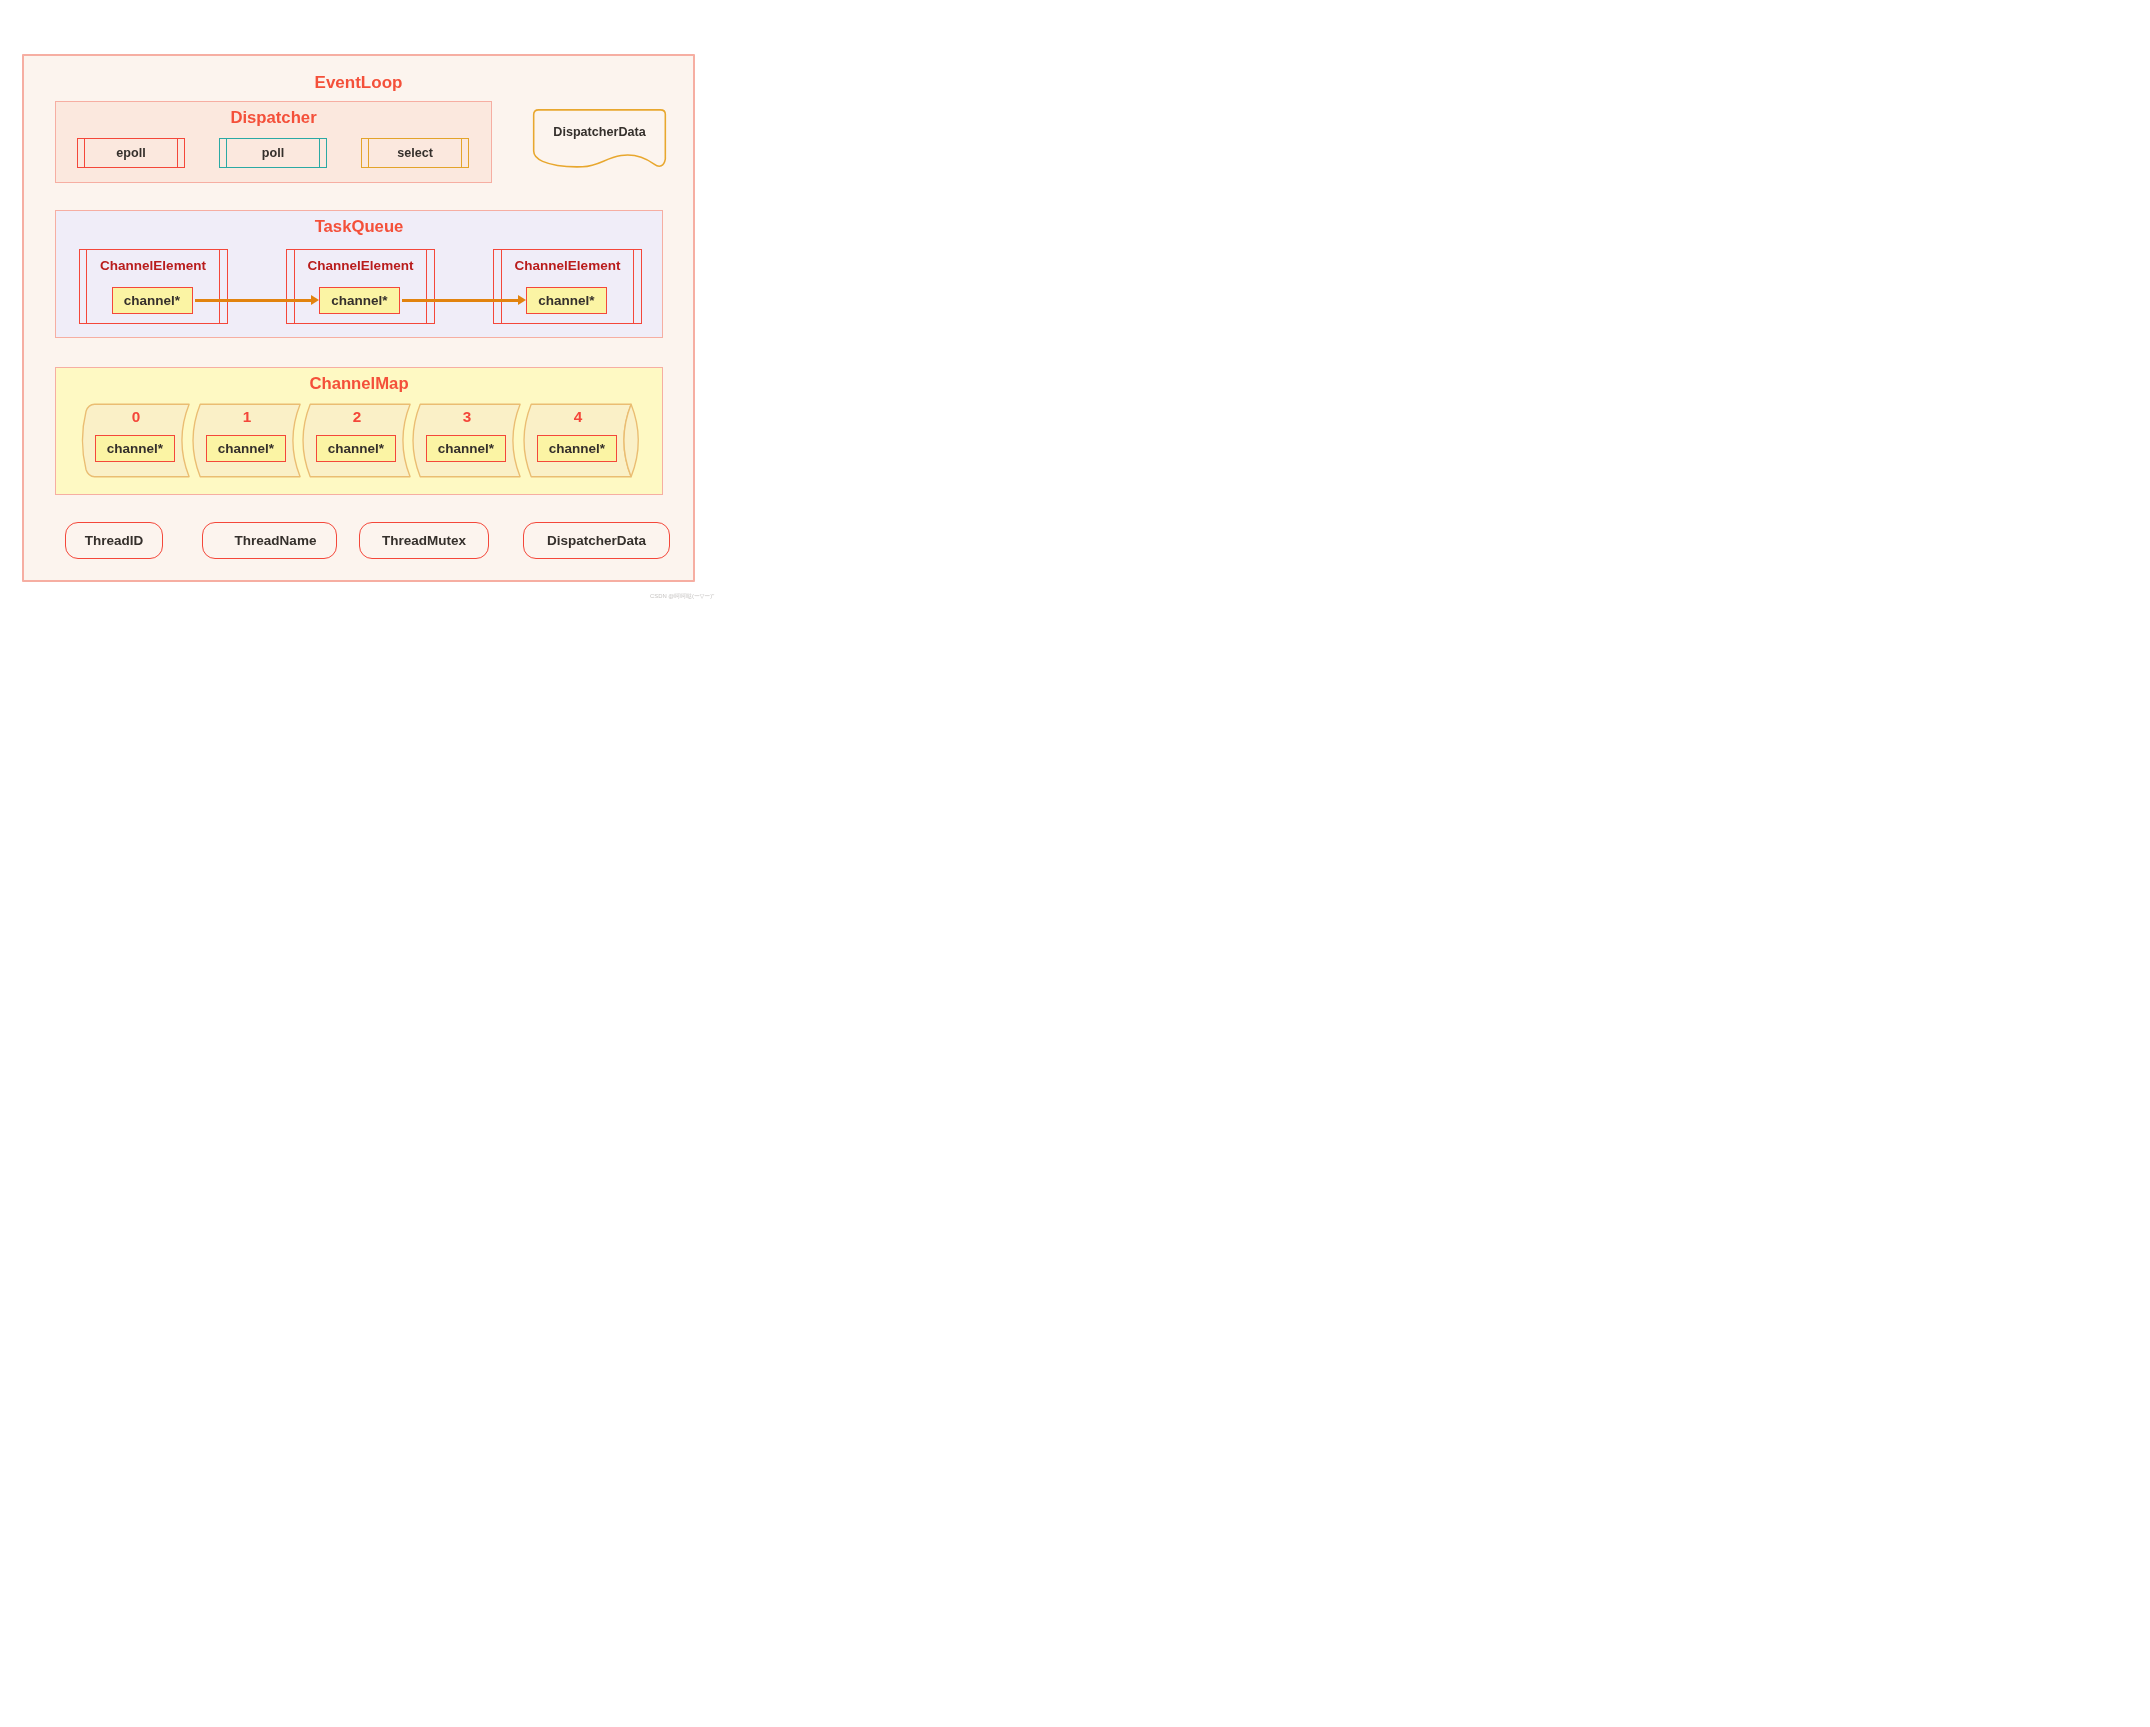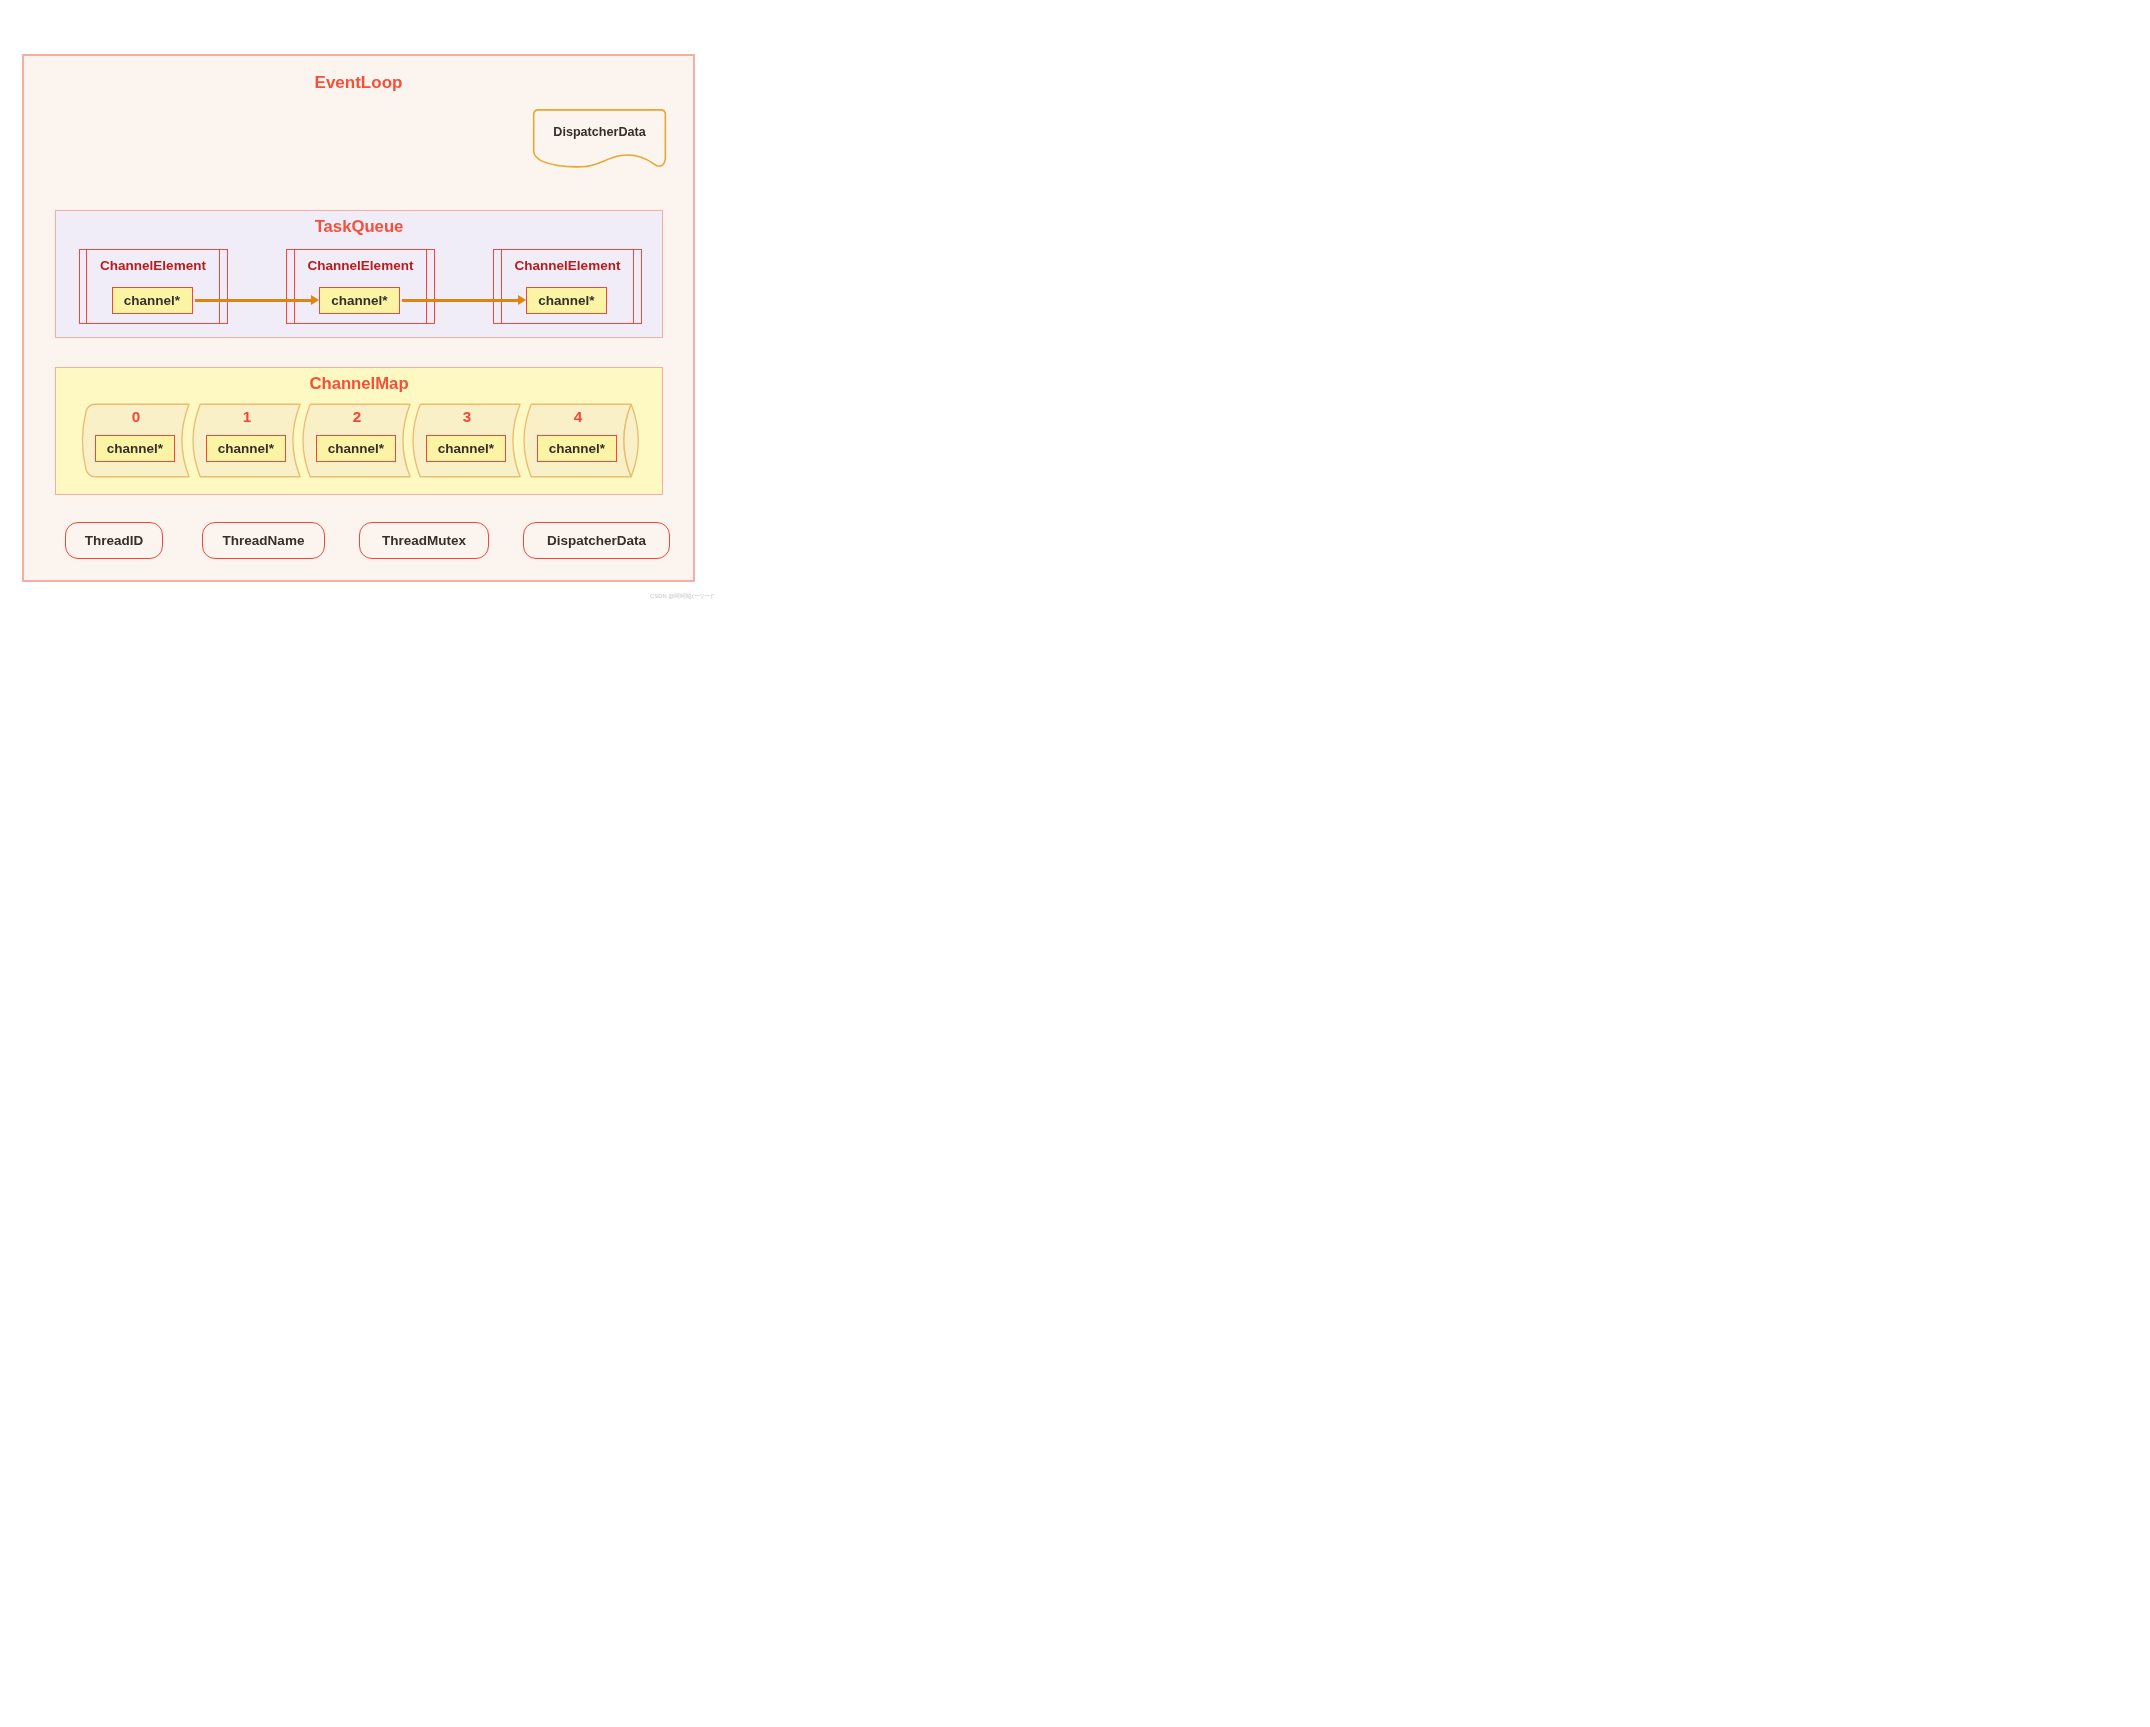--- a/index.html
+++ b/index.html
@@ -63,35 +63,47 @@
   .s0{left:26px;} .s1{left:137px;} .s2{left:247px;} .s3{left:357px;} .s4{left:468px;}
   .slot svg{position:absolute;left:-9px;top:0;overflow:visible;}
   .slot-idx{position:absolute;left:0;right:0;top:5.4px;text-align:center;font-size:15.3px;color:#f4473a;}
   .slot .cell{left:13px;top:32px;width:78px;height:25px;}
 
   
   .pill{
     position:absolute;top:466px;height:35px;border:1.6px solid #f4473a;border-radius:13px;
     display:flex;align-items:center;justify-content:center;font-size:13.5px;color:#35302c;background:transparent;
   }
-  .p0{left:41px;width:96px;} .p1{left:178px;width:121px;} .p2{left:335px;width:128px;text-align:right;} .p3{left:499px;width:145px;}
+  .p0{left:41px;width:96px;} .p1{left:178px;width:121px;padding-left:12px;} .p2{left:335px;width:128px;text-align:right;} .p3{left:499px;width:145px;}
 
   .watermark{
     position:absolute;right:2.7px;bottom:2.3px;font-size:5.9px;font-weight:400;color:#c6c4c2;
     font-family:"Liberation Sans","DejaVu Sans",sans-serif;
   }
 </style>
 </head>
 <body>
 
 <div class="canvas">
   <div class="outer">
 
     <div class="main-title">EventLoop</div>
 
+    <div class="section dispatcher">
+      <div class="sec-title">Dispatcher</div>
+      <div class="pproc m-epoll">
+        <span class="lbl">epoll</span>
+      </div>
+      <div class="pproc m-poll">
+        <span class="lbl">poll</span>
+      </div>
+      <div class="pproc m-select">
+        <span class="lbl">select</span>
+      </div>
+    </div>
 
     <div class="docshape">
       <svg width="135" height="60" viewBox="0 0 300 134">
         <path d="M 14,2 L 286,2 Q 297,2 297,12 L 297,112 C 294,128 284,132 272,123
                  C 248,106 223,100 198,104 C 162,110 148,128 112,129
                  C 78,130 46,127 23,117 Q 3,108 3,94 L 3,13 Q 3,2 14,2 Z" fill="#fcf4ee" stroke="#e8a72e" stroke-width="3.5" stroke-linejoin="round"></path>
       </svg>
       <span class="doc-label">DispatcherData</span>
     </div>
 

